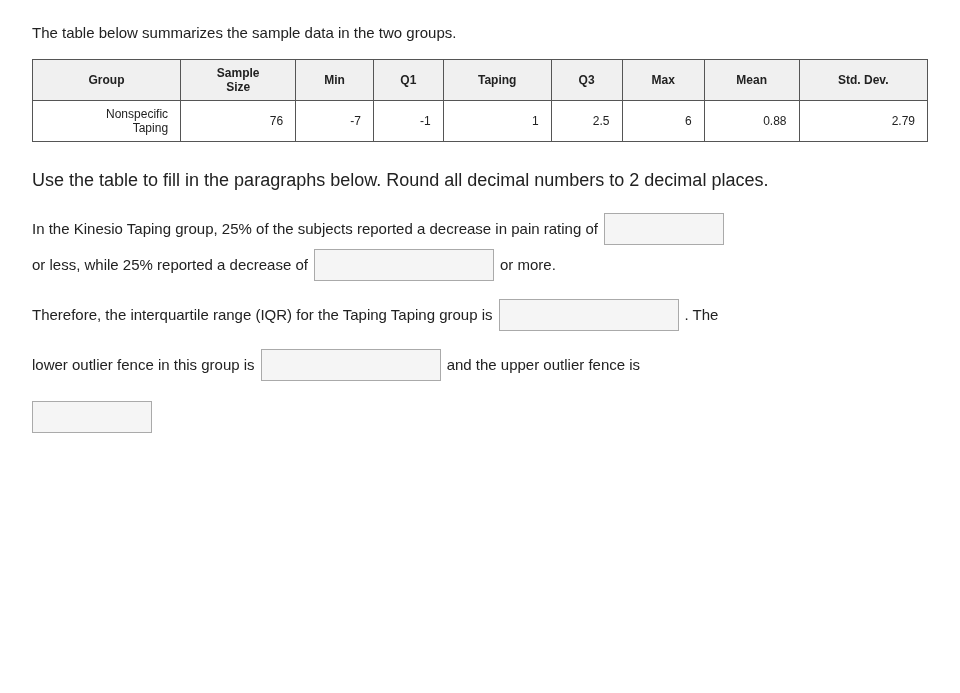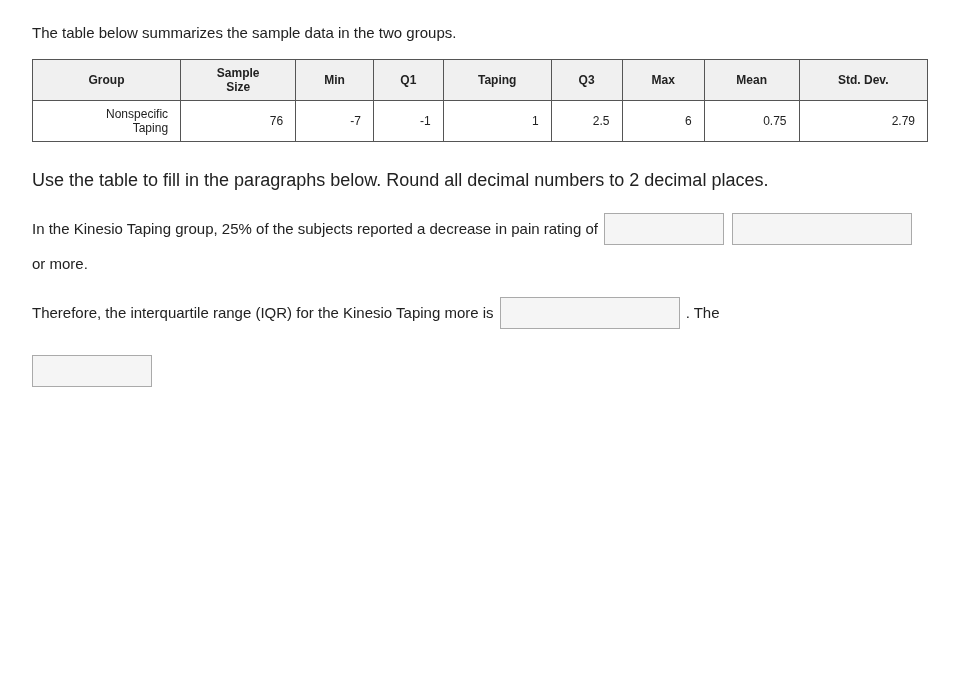--- a/index.html
+++ b/index.html
@@ -126,40 +126,46 @@
   </thead>
   <tbody id="table-body">
       <tr>
         <td class="group-cell" style="text-align: right;">Nonspecific<br>Taping</td>
         <td style="text-align: right;">76</td>
         <td style="text-align: right;">-7</td>
         <td style="text-align: right;">-1</td>
         <td style="text-align: right;">1</td>
         <td style="text-align: right;">2.5</td>
         <td style="text-align: right;">6</td>
-        <td style="text-align: right;">0.75</td>
+        <td style="text-align: right;">0.88</td>
         <td style="text-align: right;">2.79</td>
       </tr>
     </tbody>
 </table>
 
 <p class="instructions-text">Use the table to fill in the paragraphs below. Round all decimal numbers to 2 decimal places.</p>
 
 <div class="paragraph-block">
   <div class="text-line">
     <span>In the Kinesio Taping group, 25% of the subjects reported a decrease in pain rating of</span>
     <div class="inline-input"></div>
+    <span>or less, while 25% reported a decrease of</span>
     <div class="inline-input-wide"></div>
     <span>or more.</span>
   </div>
 </div>
 
 <div class="paragraph-block">
   <div class="text-line">
-    <span>Therefore, the interquartile range (IQR) for the Kinesio Taping more is</span>
+    <span>Therefore, the interquartile range (IQR) for the Taping Taping group is</span>
     <div class="inline-input-wide"></div>
     <span>. The</span>
   </div>
 </div>
 
 <div class="paragraph-block">
+  <div class="text-line">
+    <span>lower outlier fence in this group is</span>
+    <div class="inline-input-wide"></div>
+    <span>and the upper outlier fence is</span>
+  </div>
   <div class="standalone-input"></div>
 </div>
 
 </body></html>

